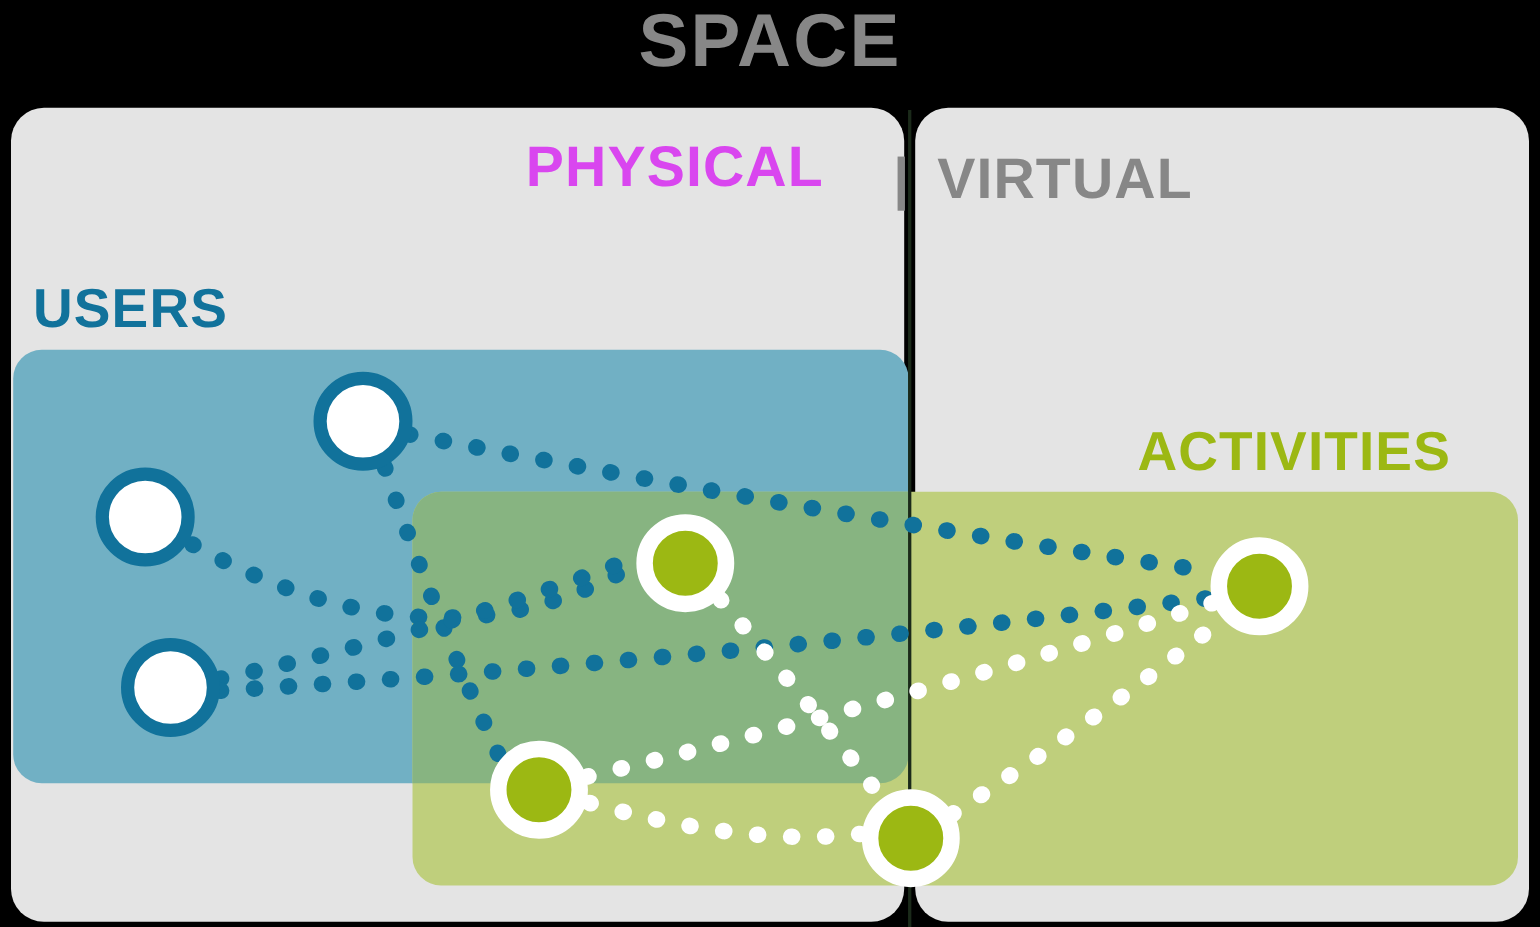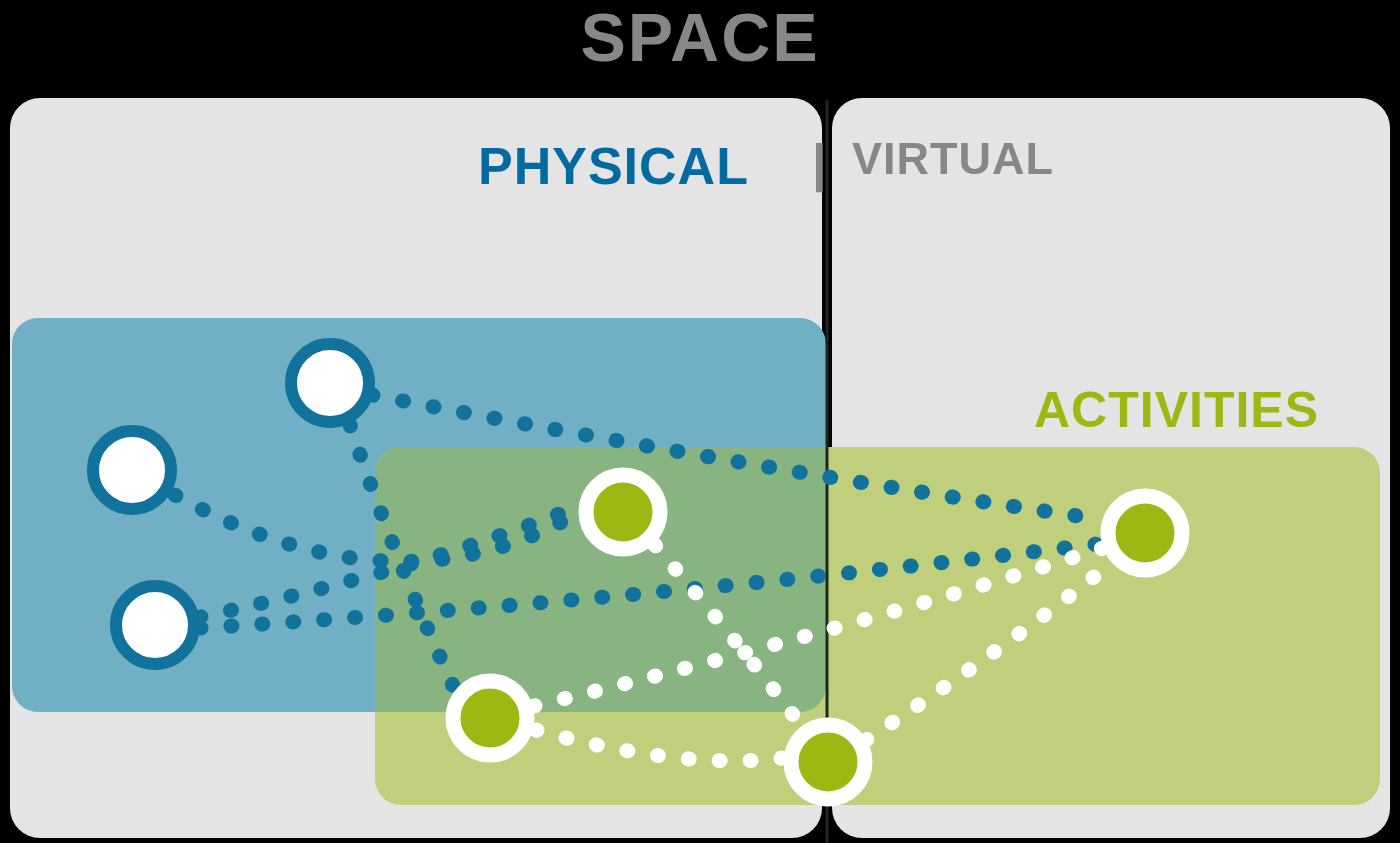--- a/index.html
+++ b/index.html
@@ -37,37 +37,37 @@
   #title-space {
     top: -2px;
     left: 0;
     width: 1400px;
     text-align: center;
     font-size: 68px;
     color: #878787;
     letter-spacing: 2px;
   }
   #label-physical {
-    top: 136px;
+    top: 122px;
     left: 478px;
     font-size: 52px;
-    color: #0369a1;
+    color: #d946ef;
     letter-spacing: 1px;
     text-align: center;
   }
   #label-divider-glyph {
     top: 133px;
     left: 812px;
     font-size: 52px;
     color: #878787;
   }
   #label-virtual {
     top: 133px;
     left: 852px;
-    font-size: 45px;
+    font-size: 52px;
     color: #878787;
     letter-spacing: 1px;
   }
   #label-users {
     top: 251px;
     left: 30px;
     font-size: 50px;
     color: #11729b;
     letter-spacing: 1px;
   }
@@ -136,16 +136,17 @@
   </svg>
 
   <div class="txt" id="title-space">SPACE</div>
 
   <div class="txt" id="label-physical">PHYSICAL</div>
 
   <div class="txt" id="label-divider-glyph">|</div>
 
   <div class="txt" id="label-virtual">VIRTUAL</div>
 
+  <div class="txt" id="label-users">USERS</div>
 
   <div class="txt" id="label-activities">ACTIVITIES</div>
 
 </div>
 
 </body></html>

